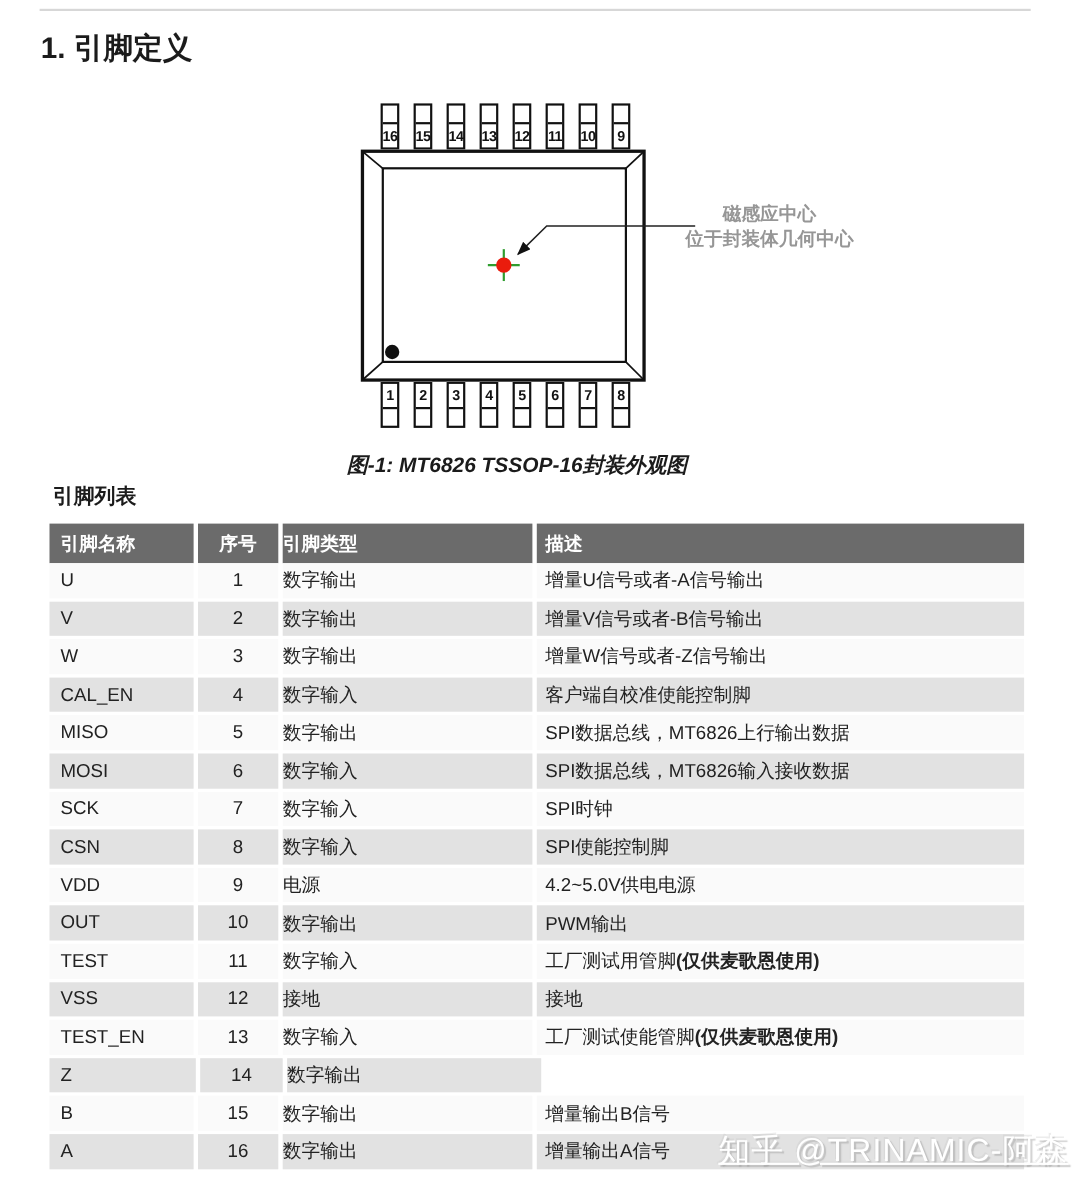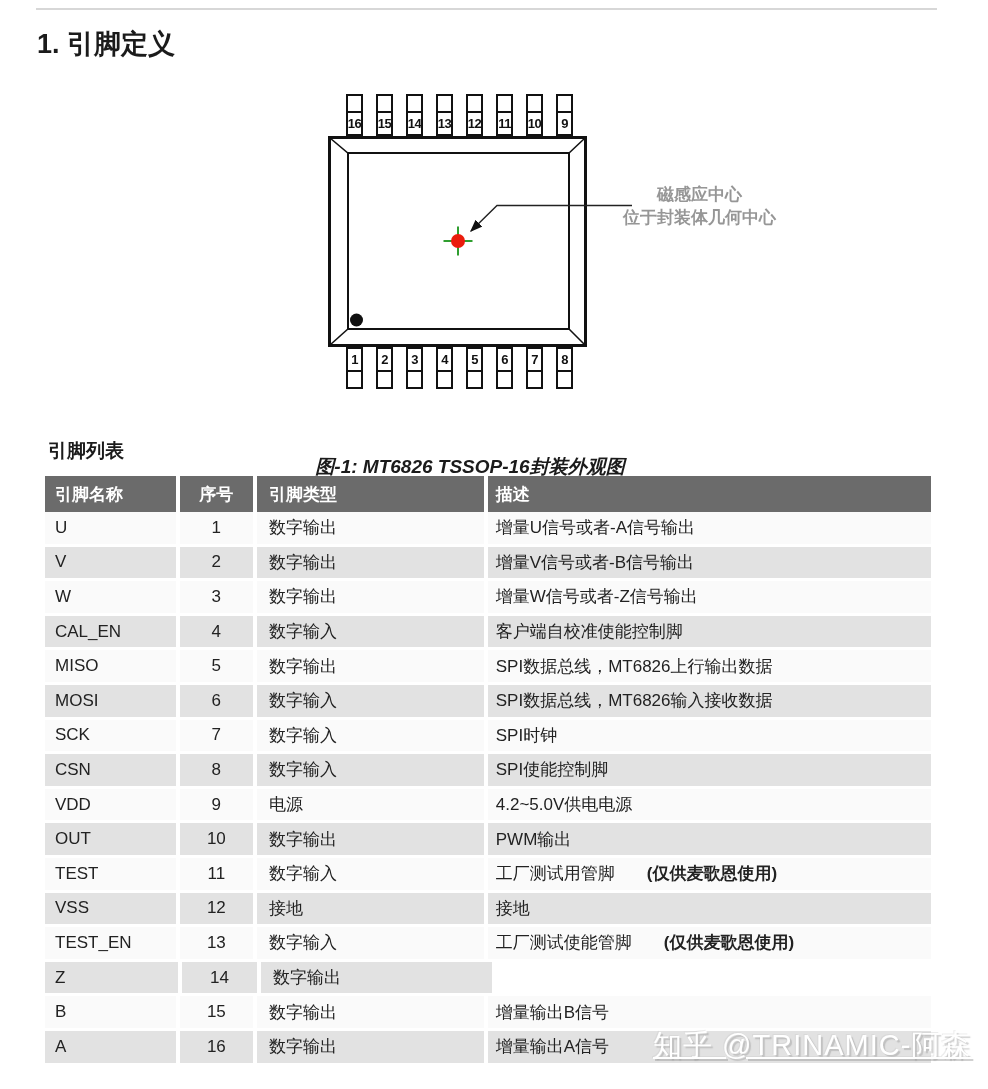--- a/index.html
+++ b/index.html
@@ -27,37 +27,37 @@
        border:3px solid #111;box-sizing:border-box;background:#fff;}
   .chip-inner{position:absolute;left:347px;top:152px;width:223px;height:178px;
        border:2px solid #111;box-sizing:border-box;background:#fff;}
 
   .svg-overlay{position:absolute;left:0;top:0;pointer-events:none;}
 
   .annotation{position:absolute;left:612px;top:183px;width:175px;text-align:center;
        font-size:17px;font-weight:bold;color:#969696;line-height:23px;}
 
   .figure-caption{position:absolute;left:0;top:410px;width:940px;text-align:center;
-       font-size:19px;font-weight:bold;font-style:italic;color:#1b1b1b;margin-top:44px;}
+       font-size:19px;font-weight:bold;font-style:italic;color:#1b1b1b;}
 
   
   .section-label{position:absolute;left:48px;top:438px;font-size:19px;font-weight:bold;color:#1b1b1b;}
 
   .pin-table{position:absolute;left:45px;top:476px;width:886px;}
   .thead{display:flex;height:36px;}
   .thead .tcell{background:#6b6b6b;color:#fff;font-weight:bold;}
   .trow{display:flex;height:31.6px;margin-bottom:3px;}
   .trow .tcell{background:#fafafa;}
   .trow.alt .tcell{background:#e2e2e2;}
   .tcell{display:flex;align-items:center;font-size:17px;box-sizing:border-box;overflow:hidden;white-space:nowrap;}
   .c1{width:133px;margin-right:4px;padding-left:10px;text-align:right;}
   .c2{width:75px;margin-right:4px;justify-content:center;padding-left:0;}
-  .c3{width:231px;margin-right:4px;padding-left:12px;}
+  .c3{width:231px;margin-right:4px;}
   .c4{width:452px;padding-left:8px;}
-  .tcell b{font-weight:bold;margin-left:32px;}
+  .tcell b{font-weight:bold;}
 
   .watermark{position:absolute;left:653px;top:1026px;font-size:29px;letter-spacing:1px;color:#ffffff;
        text-shadow:2px 2px 1px rgba(150,150,150,0.45), -1px -1px 0 rgba(200,200,200,0.35);text-decoration:underline;}
 </style>
 </head>
 <body>
 
 <div id="page">
 
   <div class="top-rule"></div>

